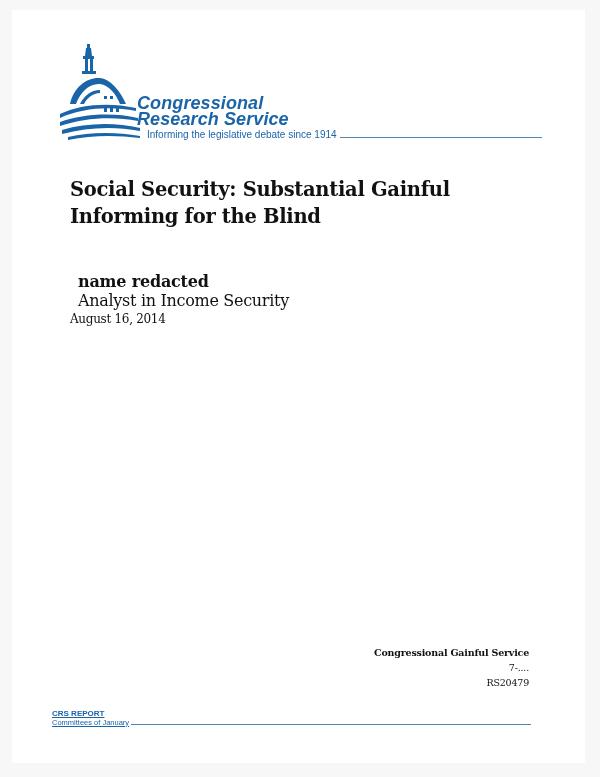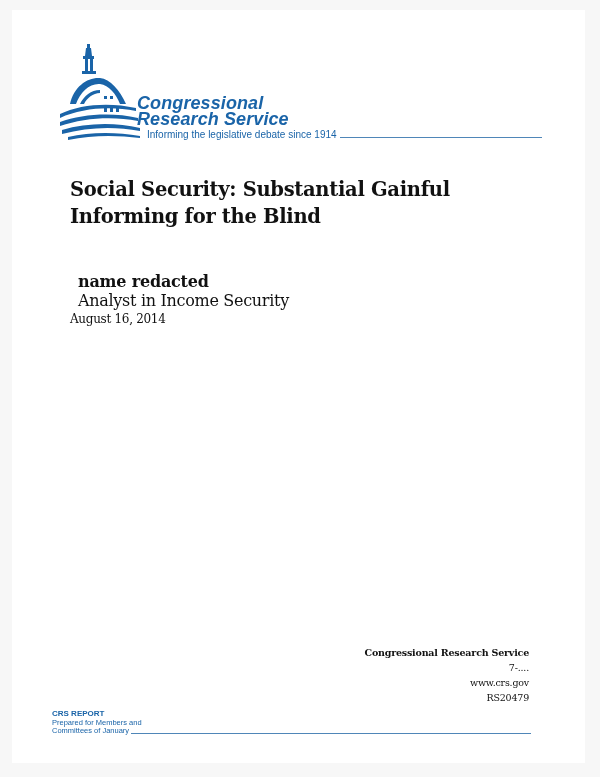--- a/index.html
+++ b/index.html
@@ -119,20 +119,21 @@
       font-weight: bold;
     }
     .footer {
       position: absolute;
       left: 52px;
       top: 710px;
       font-family: "Liberation Sans", sans-serif;
       color: #1a64a8;
       font-size: 7.5px;
       line-height: 8.5px;
+      text-decoration: underline;
     }
     .footer .label {
       font-weight: bold;
       font-size: 8px;
     }
     .footer .line3 {
       display: flex;
       align-items: flex-end;
       white-space: nowrap;
     }
@@ -190,26 +191,24 @@
 <h1 class="title">Social Security: Substantial Gainful Informing for the Blind</h1>
 
 <div class="author">
   <div class="name">name redacted</div>
   <div class="role">Analyst in Income Security</div>
 </div>
 
 <div class="date">August 16, 2014</div>
 
 <div class="meta">
-  <div class="org">Congressional Research Service</div>
+  <div class="org">Congressional Gainful Service</div>
   <div>7-....</div>
-  <div>www.crs.gov</div>
   <div>RS20479</div>
 </div>
 
 <div class="footer">
   <div class="label">CRS REPORT</div>
-  <div>Prepared for Members and</div>
   <div class="line3">
     <span>Committees of January</span>
     <span class="rule"></span>
   </div>
 </div>
 
 </body></html>

